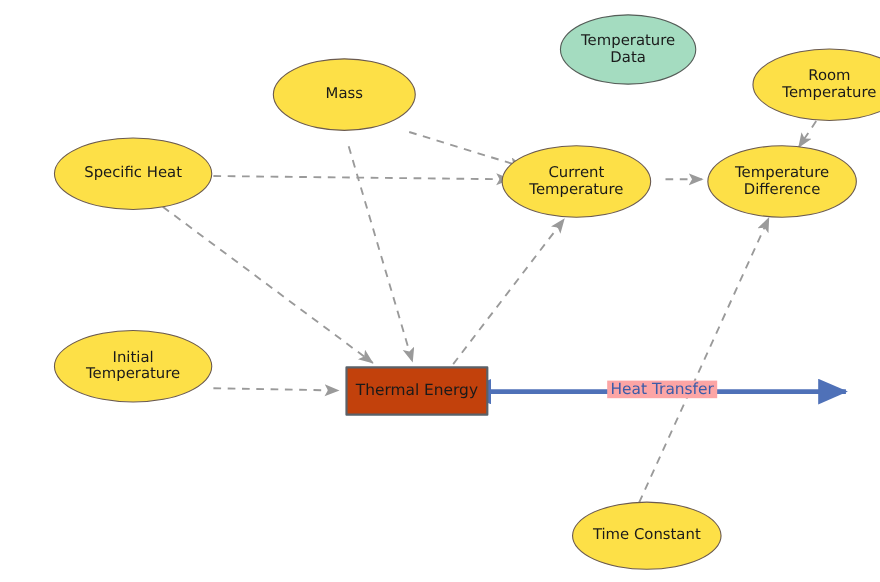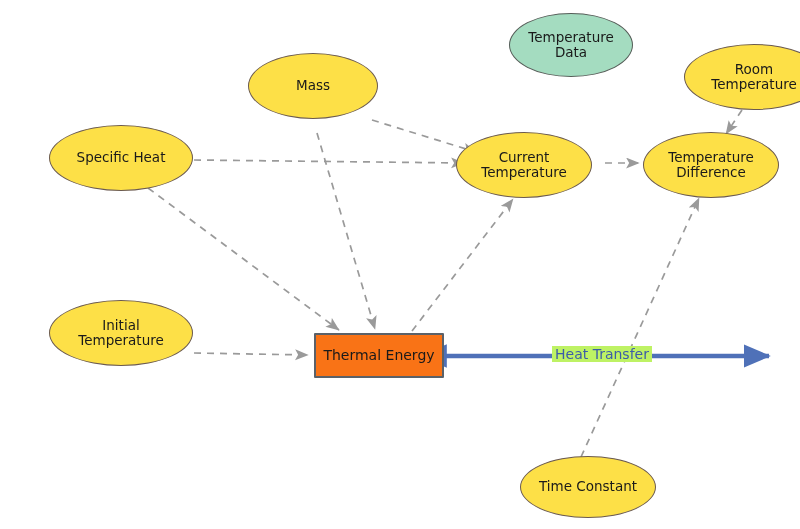--- a/index.html
+++ b/index.html
@@ -42,31 +42,31 @@
     border-radius: 50%;
     border: 1.6px solid #6b5a50;
     background: #fde047;
     font-size: 13.5px;
   }
   .node.ellipse.data {
     background: #a4dcc0;
     border-color: #555d58;
   }
   .node.rect {
-    background: #f97316;
+    background: #c2410c;
     border: 2px solid #5b6168;
     font-size: 14px;
     border-radius: 1px;
   }
   .heat-label {
     position: absolute;
     color: #3c5ca8;
     font-size: 14px;
     font-family: "DejaVu Sans", sans-serif;
-    background: #bef264;
+    background: #fca5a5;
     padding: 0 3px;
     white-space: nowrap;
   }
 </style>
 </head>
 <body>
 
 <div id="canvas">
 
   <svg id="edge-layer" viewBox="0 0 800 529">

